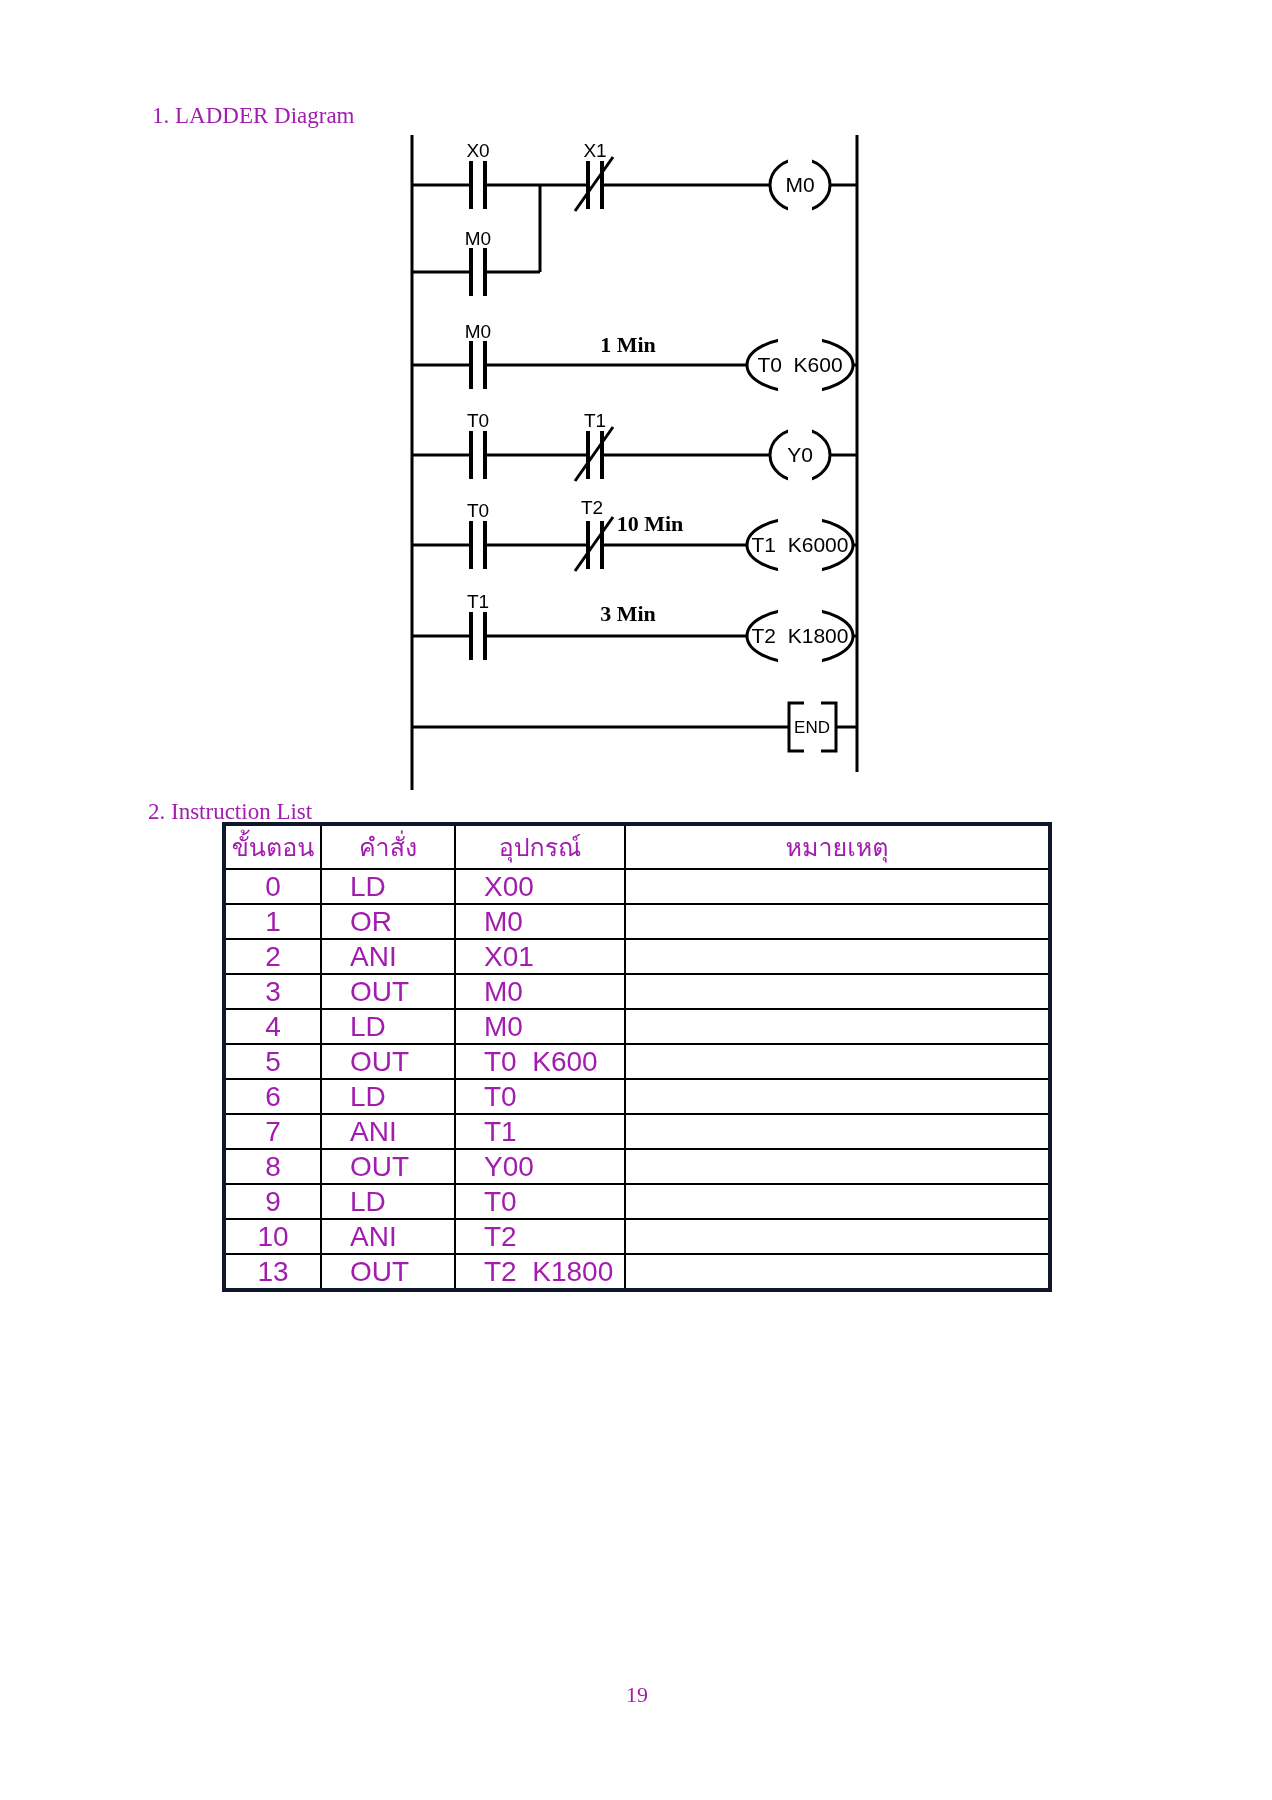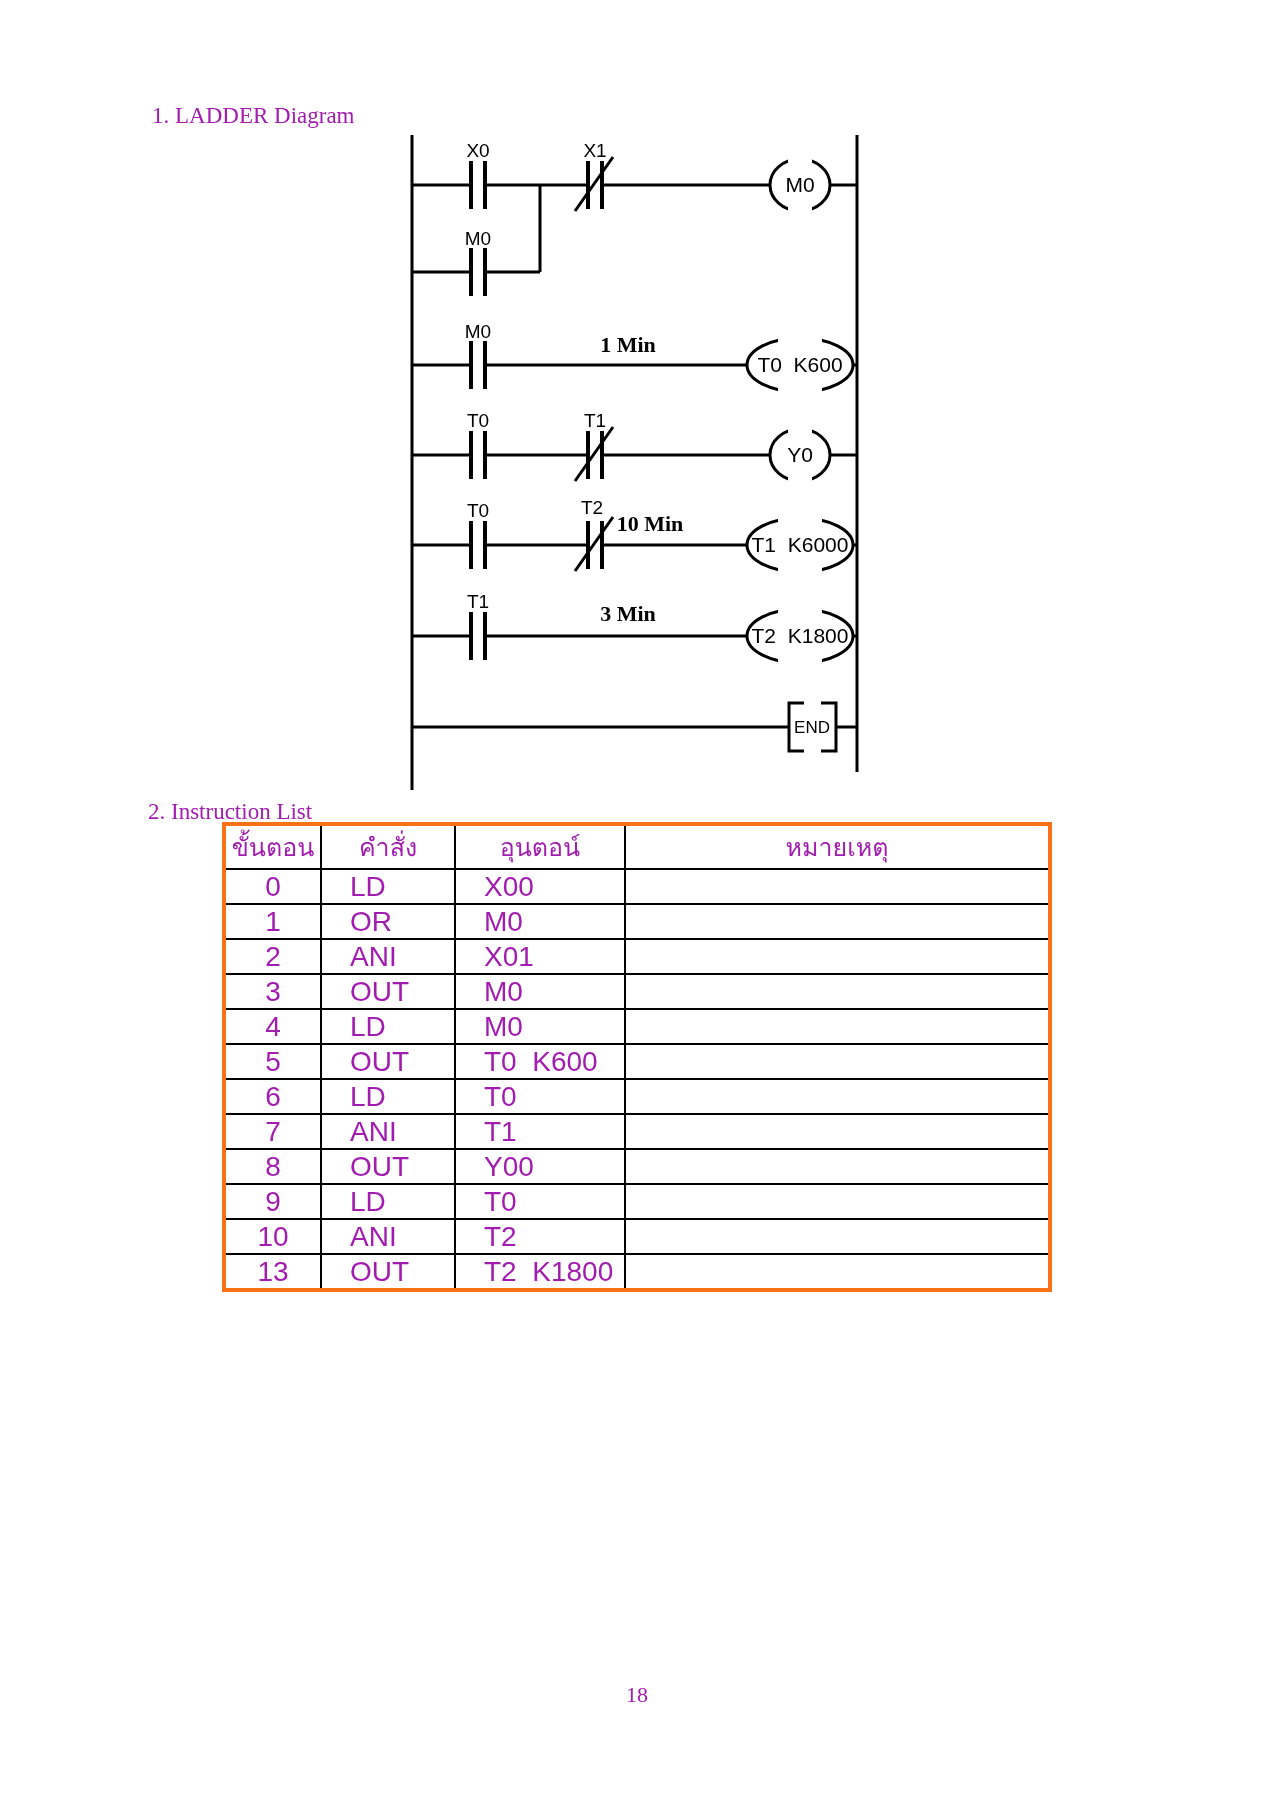--- a/index.html
+++ b/index.html
@@ -56,21 +56,21 @@
   }
 
   
   #instruction-table{
     position:absolute;
     left:222px;
     top:822px;
     border-collapse:collapse;
     table-layout:fixed;
     width:826px;
-    border:4px solid #f97316;
+    border:4px solid #0f172a;
   }
   #instruction-table th,
   #instruction-table td{
     border:2px solid #000;
     padding:0;
     white-space:pre;
     overflow:hidden;
   }
   #instruction-table th{
     height:42px;
@@ -247,21 +247,21 @@
     <colgroup>
       <col style="width:97px">
       <col style="width:134px">
       <col style="width:170px">
       <col style="width:425px">
     </colgroup>
     <thead>
       <tr>
         <th>ขั้นตอน</th>
         <th>คำสั่ง</th>
-        <th>อุนตอน์</th>
+        <th>อุปกรณ์</th>
         <th>หมายเหตุ</th>
       </tr>
     </thead>
     <tbody>
         <tr>
       <td class="c-step">0</td>
       <td class="c-cmd">LD</td>
       <td class="c-dev">X00</td>
       <td class="c-rem"></td>
     </tr>
@@ -327,14 +327,14 @@
     </tr>
         <tr>
       <td class="c-step">13</td>
       <td class="c-cmd">OUT</td>
       <td class="c-dev">T2  K1800</td>
       <td class="c-rem"></td>
     </tr>
       </tbody>
   </table>
 
-  <div class="page-number">18</div>
+  <div class="page-number">19</div>
 </div>
 
 </body></html>

